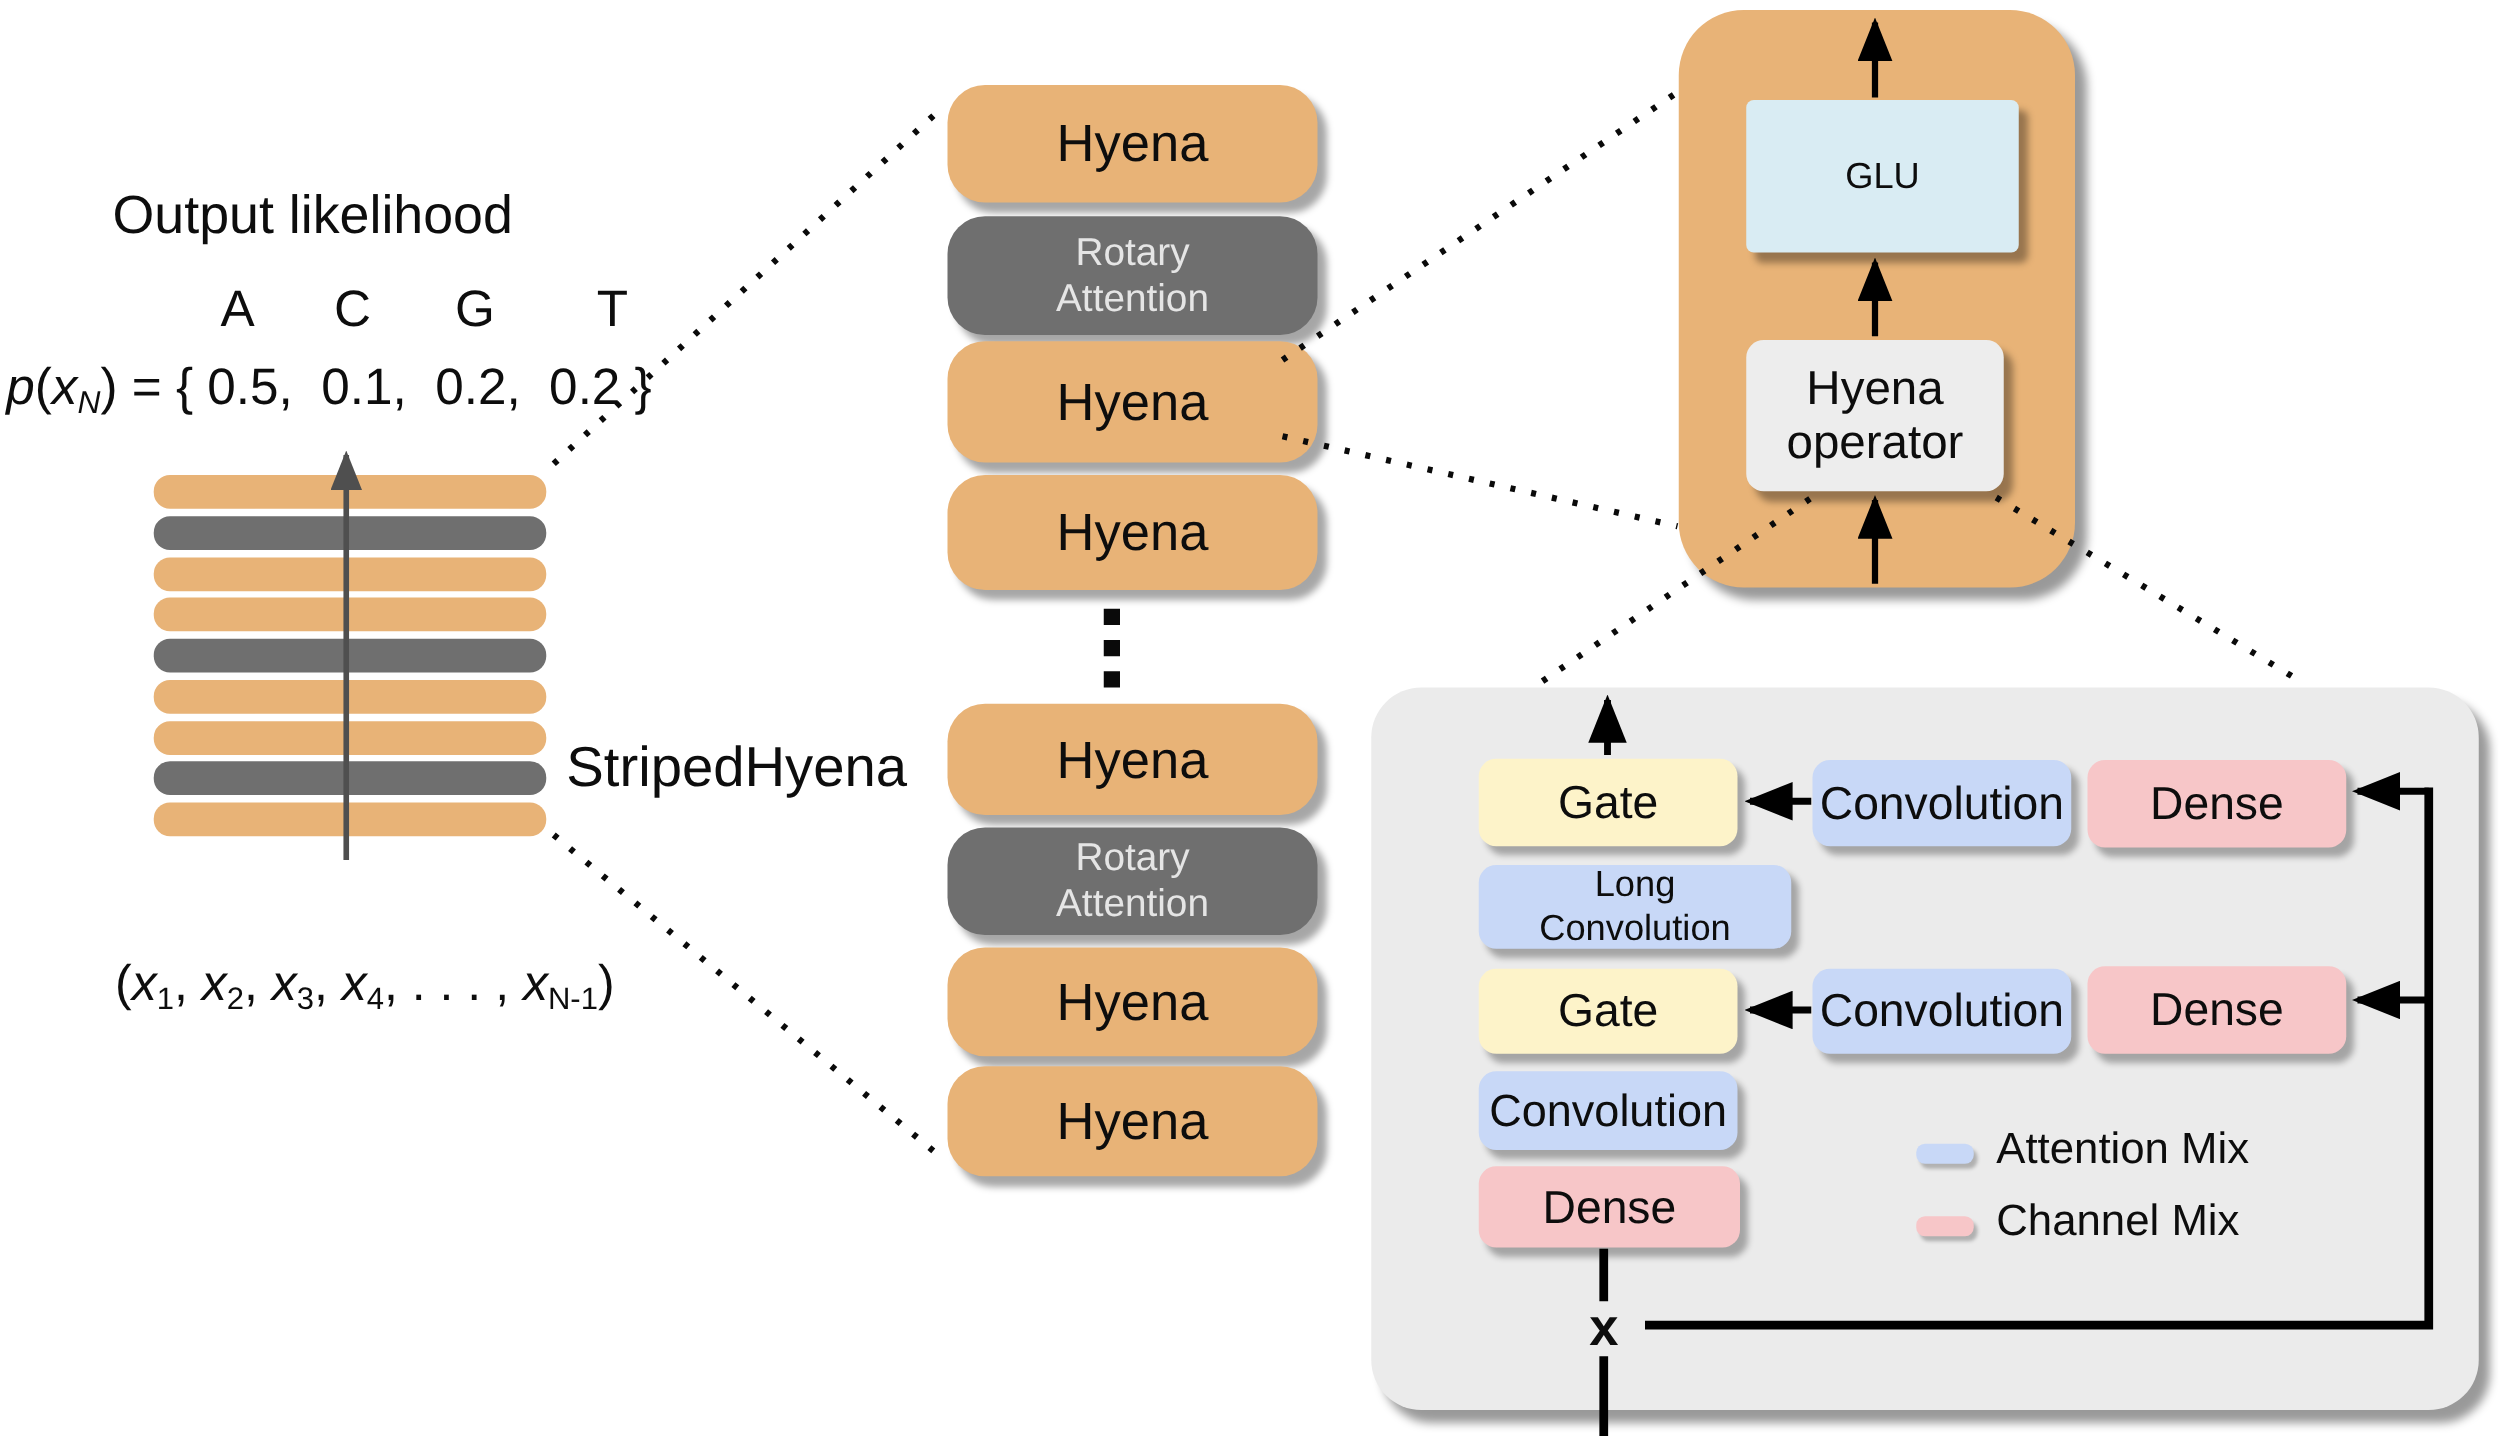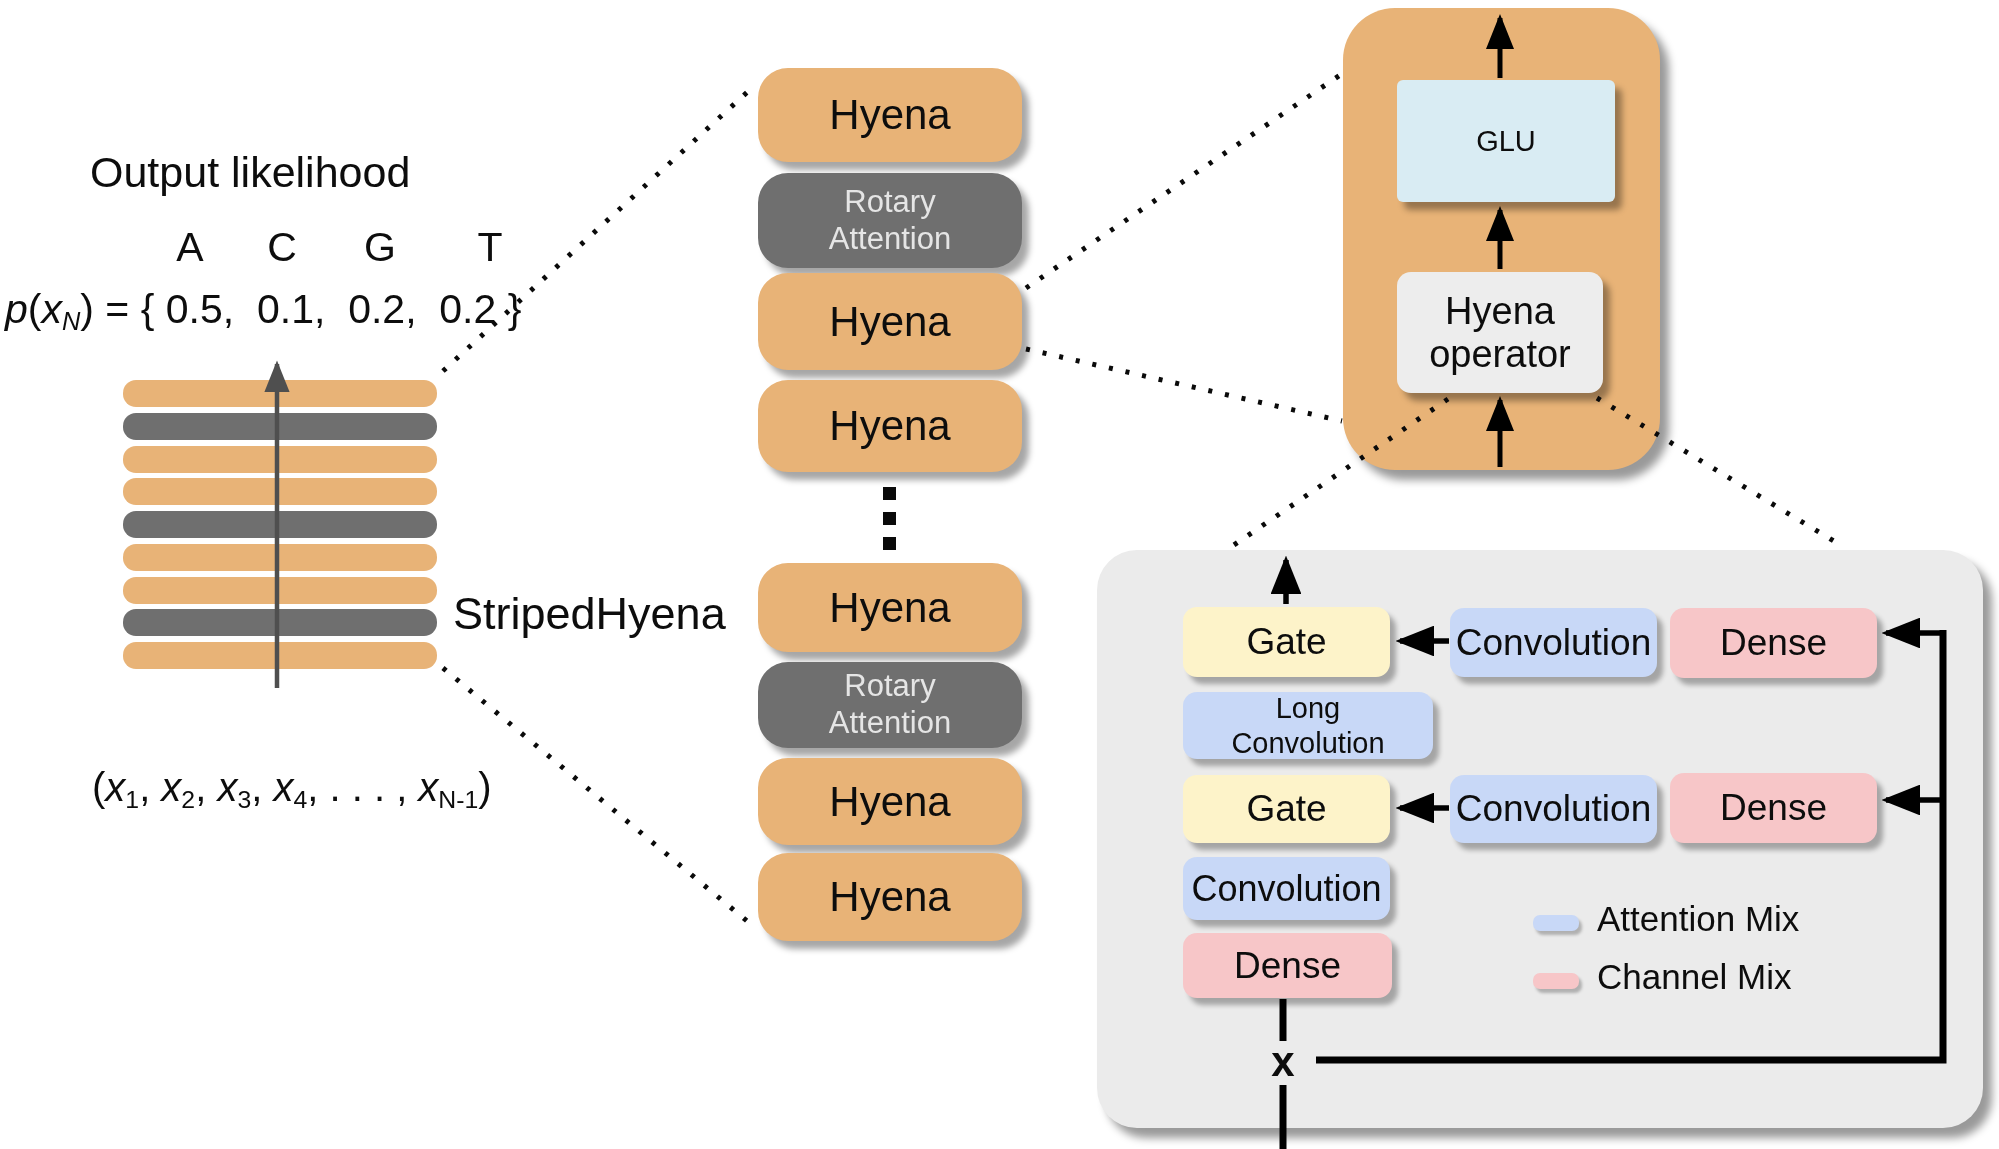--- a/index.html
+++ b/index.html
@@ -21,21 +21,21 @@
   }
   .txt{position:absolute;line-height:1.05;white-space:pre;}
   .center-x{transform:translateX(-50%);}
   .box{
     position:absolute;display:flex;align-items:center;justify-content:center;
     text-align:center;
   }
   .shadow-lg{box-shadow:9px 10px 8px rgba(0,0,0,0.40);}
   .shadow-md{box-shadow:7px 8px 6px rgba(0,0,0,0.35);}
   .shadow-sm{box-shadow:6px 7px 5px rgba(0,0,0,0.30);}
-  .stack-block{left:758px;width:264px;border-radius:30px;}
+  .stack-block{left:758px;width:296px;border-radius:30px;}
   .hyena-block{background:var(--orange);font-size:42px;}
   .attn-block{background:var(--blockgray);color:#e5e5e5;font-size:31px;line-height:1.18;}
   .attn-block .wrap{width:160px;}
   .bars{position:absolute;left:123px;top:380px;width:314px;height:289px;
         display:flex;flex-direction:column;justify-content:space-between;}
   .bar{height:27px;border-radius:13px;}
   .bar.o{background:var(--orange);}
   .bar.g{background:var(--blockgray);}
   .it{font-style:italic;}
   .sub{font-size:0.62em;vertical-align:-0.28em;}

